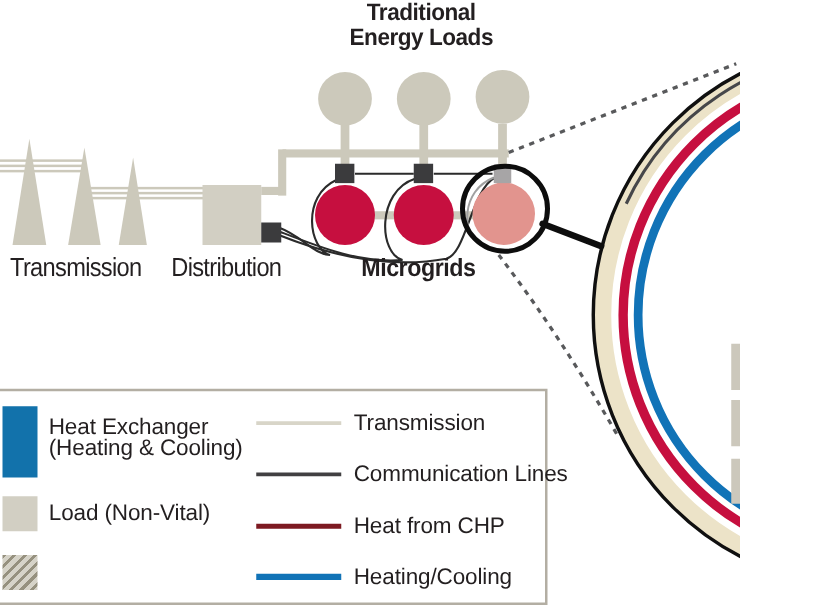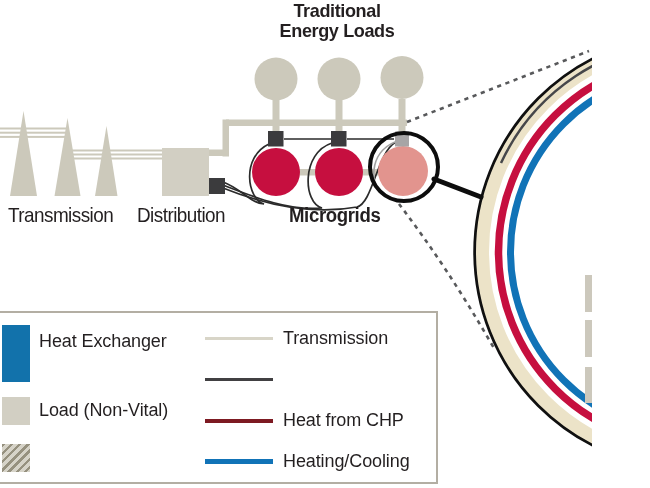--- a/index.html
+++ b/index.html
@@ -145,31 +145,33 @@
   <div class="abs dlabel" style="left:8px;top:203px">Transmission</div>
   <div class="abs dlabel" style="left:137px;top:203px">Distribution</div>
   <div class="abs microgrids" style="left:289px;top:204px">Microgrids</div>
   <div class="abs a-partial">A</div>
 
   <div class="abs legend-box"></div>
 
   <div class="lg-swatch sw-heatex"></div>
   <div class="lg-text" style="left:39px;top:333px">
     <div>Heat Exchanger</div>
+    <div>(Heating &amp; Cooling)</div>
   </div>
 
   <div class="lg-swatch sw-nonvital"></div>
   <div class="lg-text" style="left:39px;top:402px">Load (Non-Vital)</div>
 
   <div class="lg-swatch sw-vital"></div>
 
   <div class="lg-line ln-elec"></div>
   <div class="lg-text" style="left:283px;top:330px">Transmission</div>
 
   <div class="lg-line ln-comm"></div>
+  <div class="lg-text" style="left:283px;top:371px">Communication Lines</div>
 
   <div class="lg-line ln-heat"></div>
   <div class="lg-text" style="left:283px;top:412px">Heat from CHP</div>
 
   <div class="lg-line ln-cool"></div>
   <div class="lg-text" style="left:283px;top:453px">Heating/Cooling</div>
 
 </div>
 
 </body></html>

